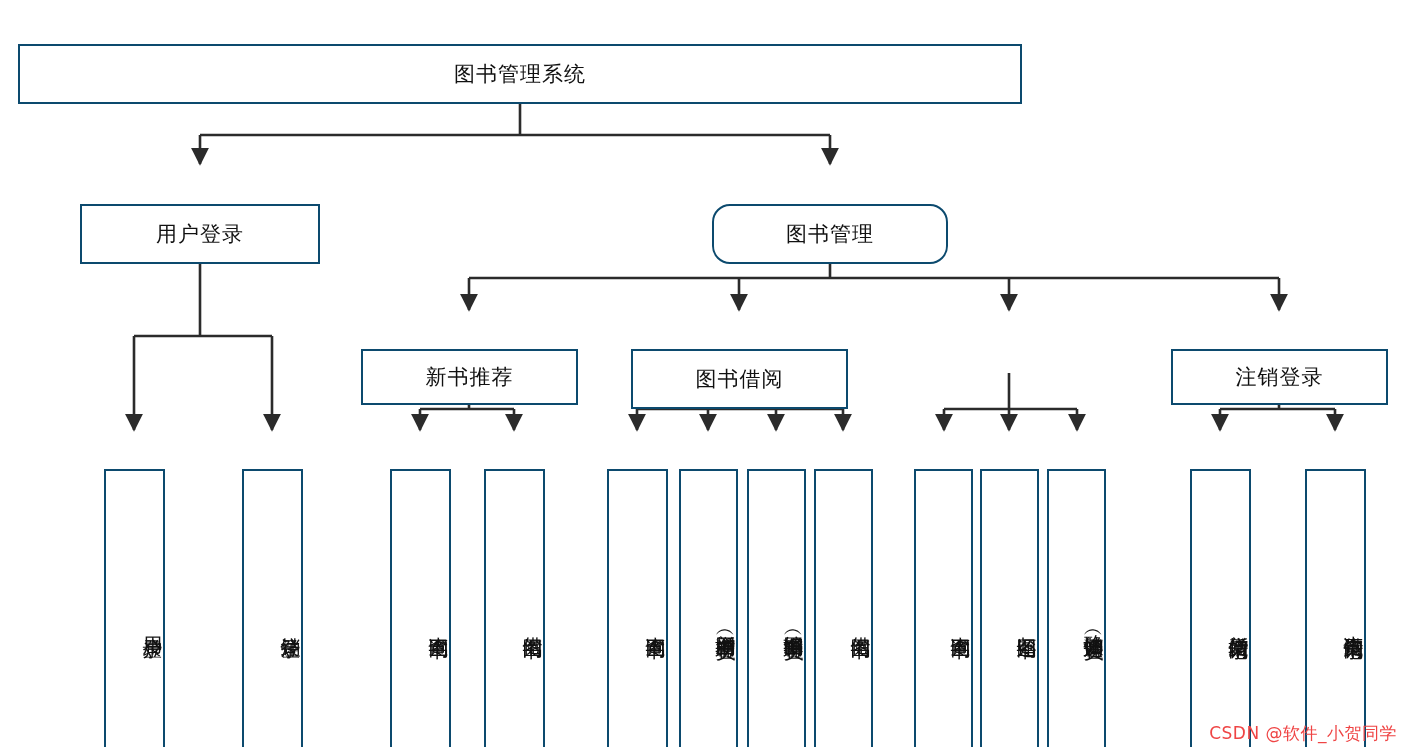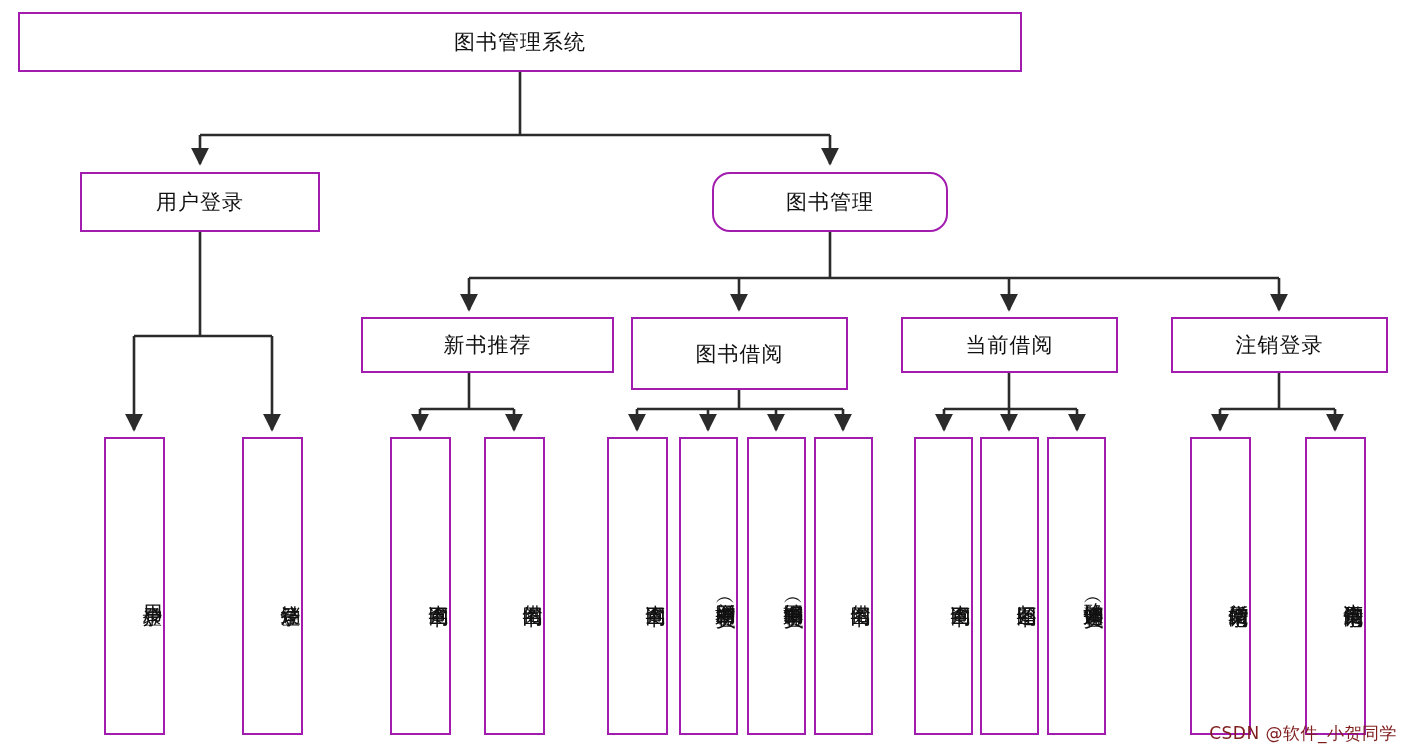--- a/index.html
+++ b/index.html
@@ -21,26 +21,27 @@
   #edges {
     position: absolute;
     left: 0;
     top: 0;
     width: 1405px;
     height: 747px;
   }
   .node {
     position: absolute;
     box-sizing: border-box;
-    border: 2px solid #a21caf;
+    border: 2px solid #0c4a6e;
     background: #ffffff;
     display: flex;
     align-items: center;
     justify-content: center;
     color: #111111;
+    margin-top: 32px;
   }
   .node.root,
   .node.level1,
   .node.level2 {
     font-size: 21px;
     letter-spacing: 1px;
   }
   .node.leaf {
     font-size: 20px;
     letter-spacing: 1px;
@@ -54,21 +55,21 @@
   .node.leaf .label {
     writing-mode: vertical-rl;
     text-orientation: upright;
     white-space: nowrap;
   }
   .watermark {
     position: absolute;
     right: 8px;
     bottom: 2px;
     font-size: 17px;
-    color: #7f1d1d;
+    color: #ef4444;
     letter-spacing: 0.5px;
     white-space: nowrap;
   }
 </style>
 </head>
 <body>
 
 <div id="canvas">
 
   <svg id="edges" viewBox="0 0 1405 747" xmlns="http://www.w3.org/2000/svg">
@@ -125,28 +126,25 @@
     <span class="label">图书管理系统</span>
   </div>
 
   <div class="node level1" style="left:80px; top:172px; width:240px; height:60px;">
     <span class="label">用户登录</span>
   </div>
   <div class="node level1" style="left:712px; top:172px; width:236px; height:60px;border-radius:18px;">
     <span class="label">图书管理</span>
   </div>
 
-  <div class="node level2" style="left:361px; top:317px; width:253px; height:56px;">
+  <div class="node level2" style="left:361px; top:317px; width:217px; height:56px;">
     <span class="label">新书推荐</span>
   </div>
-  <div class="node level2" style="left:631px; top:317px; width:217px; height:73px;">
+  <div class="node level2" style="left:631px; top:317px; width:217px; height:60px;">
     <span class="label">图书借阅</span>
-  </div>
-  <div class="node level2" style="left:901px; top:317px; width:217px; height:56px;">
-    <span class="label">当前借阅</span>
   </div>
   <div class="node level2" style="left:1171px; top:317px; width:217px; height:56px;">
     <span class="label">注销登录</span>
   </div>
 
   <div class="node leaf" style="left:104px; top:437px; width:61px; height:298px;">
     <span class="label">用户登录</span>
   </div>
   <div class="node leaf" style="left:242px; top:437px; width:61px; height:298px;">
     <span class="label">注销登录</span>

